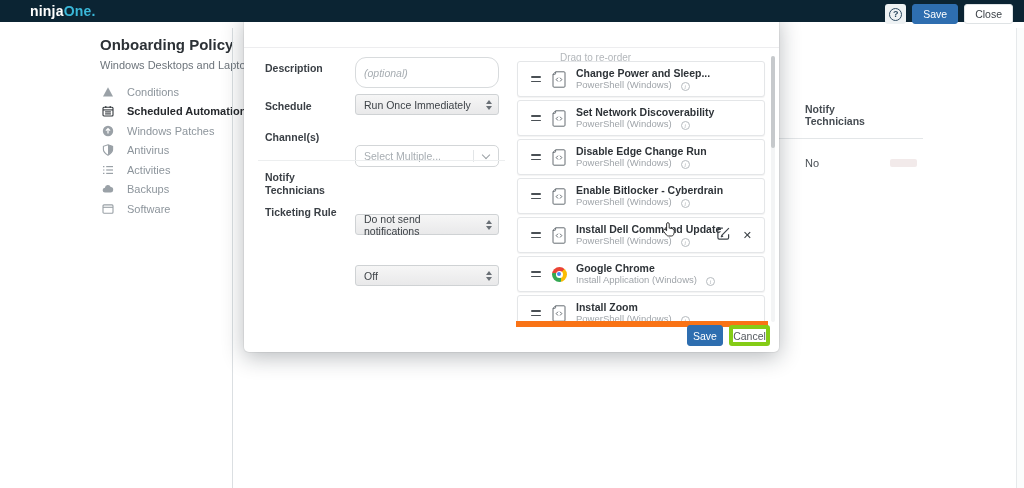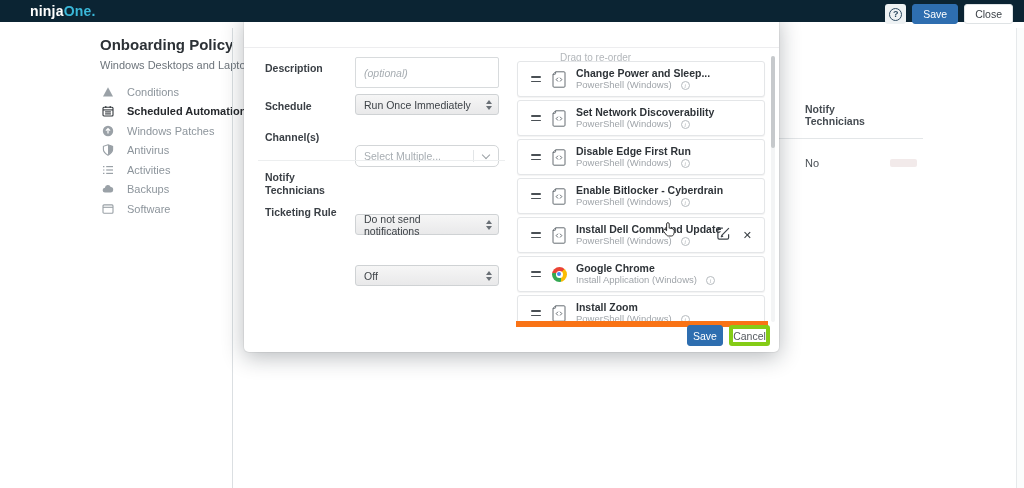--- a/index.html
+++ b/index.html
@@ -39,21 +39,21 @@
 
   
   .modal { position:absolute; left:244px; top:14px; width:535px; height:338px; background:#fff; border-radius:5px;
            box-shadow:0 5px 22px rgba(15,25,35,.30), 0 0 0 1px rgba(0,0,0,.05); z-index:30; }
   .modal-title { position:absolute; left:0; right:0; top:11px; text-align:center; font-size:12px; font-weight:bold; color:#2e3338; }
   .modal-hline { position:absolute; left:0; right:0; top:33px; height:1px; background:#ededef; }
 
   .f-label { position:absolute; left:21px; width:84px; font-size:10.5px; font-weight:bold; color:#3b4046; line-height:13px; }
   .f-control { position:absolute; left:111px; width:144px; }
 
-  .txtarea { height:31px; border:1px solid #d8dbdd; border-radius:2px; background:#fff; padding:5px 8px; cursor:text; }
+  .txtarea { height:31px; border:1px solid #d8dbdd; border-radius:11px; background:#fff; padding:5px 8px; cursor:text; }
   .placeholder { font-size:10.5px; font-style:italic; color:#a7adb2; }
 
   .select { height:21px; border:1px solid #cfd2d4; border-radius:3px; background:linear-gradient(#f6f6f6,#e9e9ea);
             display:flex; align-items:center; padding:0 20px 0 8px; font-size:10.5px; color:#3e4348; position:relative; cursor:pointer; }
   .stepper { position:absolute; right:6px; top:50%; transform:translateY(-50%); display:flex; flex-direction:column; gap:2px; align-items:center; }
   .tri-up { width:0; height:0; border-left:3.5px solid transparent; border-right:3.5px solid transparent; border-bottom:4px solid #6a7076; }
   .tri-dn { width:0; height:0; border-left:3.5px solid transparent; border-right:3.5px solid transparent; border-top:4px solid #6a7076; }
 
   .multisel { height:22px; border:1px solid #d3d6d8; border-radius:5px; background:#fff; display:flex; align-items:center;
               padding:0 12px 0 8px; position:relative; cursor:pointer; }
@@ -68,21 +68,21 @@
   .card { width:248px; height:36px; margin:0 0 3px 1px; background:#fff; border:1px solid #e4e6e8; border-radius:3px;
           box-shadow:0 1px 1px rgba(0,0,0,.05); display:flex; align-items:center; position:relative; cursor:grab; }
   .drag-handle { width:10px; margin-left:13px; display:flex; flex-direction:column; gap:3px; cursor:grab; }
   .drag-handle span { display:block; height:1.5px; background:#4a5055; border-radius:1px; }
   .card-icon { width:18px; margin-left:9px; display:flex; align-items:center; justify-content:center; }
   .chrome-ball { width:15px; height:15px; border-radius:50%; background:conic-gradient(from 45deg,#fbbc05 0 120deg,#34a853 120deg 240deg,#ea4335 240deg 360deg); position:relative; }
   .chrome-ball::before { content:""; position:absolute; left:4px; top:4px; width:7px; height:7px; background:#fff; border-radius:50%; }
   .chrome-ball::after { content:""; position:absolute; left:5.2px; top:5.2px; width:4.6px; height:4.6px; background:#4285f4; border-radius:50%; }
   .card-text { margin-left:8px; }
   .card-title { font-size:10.5px; font-weight:bold; color:#2e3338; line-height:12px; white-space:nowrap; }
-  .card-sub { font-size:9.5px; color:#a0a5aa; line-height:12px; display:flex; align-items:center; gap:9px; white-space:nowrap; }
+  .card-sub { font-size:9.5px; color:#a0a5aa; line-height:12px; display:flex; align-items:flex-end; gap:9px; white-space:nowrap; }
   .info-icon { width:9px; height:9px; border:1px solid #b6bbbf; border-radius:50%; color:#b6bbbf; font-size:6.5px; line-height:8px; text-align:center; font-style:italic; font-family:"Liberation Serif",serif; cursor:pointer; }
   .card-actions { position:absolute; right:12px; top:0; bottom:0; display:flex; align-items:center; gap:13px; }
   .act-x { font-size:11px; color:#3a4045; cursor:pointer; line-height:11px; }
 
   .scrollbar { position:absolute; left:527px; top:42px; width:4px; height:266px; background:#f3f4f5; border-radius:2px; }
   .scroll-thumb { position:absolute; left:0; top:0; width:4px; height:92px; background:#c6c9cc; border-radius:2px; cursor:pointer; }
 
   
   .m-btn { position:absolute; height:21px; border-radius:3px; font-size:10.5px; display:flex; align-items:center; justify-content:center; cursor:pointer; }
   .m-save { left:443px; top:311px; width:36px; background:#2e6eb0; border:1px solid #2e6eb0; color:#fff; }
@@ -279,21 +279,21 @@
           <span></span>
         </span>
     <span class="card-icon">
           <svg width="14" height="17" viewBox="0 0 14 17" fill="none" stroke="#666d73" stroke-width="1">
             <path d="M3.6 .8 H12 a1 1 0 0 1 1 1 V15.2 a1 1 0 0 1 -1 1 H2 a1 1 0 0 1 -1 -1 V3.4 Z"></path>
             <path d="M3.6 .8 V2.4 a1 1 0 0 1 -1 1 H1"></path>
             <path d="M5.7 7 L4.2 8.6 L5.7 10.2 M8.3 7 L9.8 8.6 L8.3 10.2" stroke-linecap="round" stroke-linejoin="round"></path>
           </svg>
         </span>
     <span class="card-text">
-      <span class="card-title" style="display:block">Disable Edge First Run</span>
+      <span class="card-title" style="display:block">Disable Edge Change Run</span>
       <span class="card-sub">
         <span>PowerShell (Windows)</span>
         <span class="info-icon">i</span>
       </span>
     </span>
   </div>
       <div class="card">
     <span class="drag-handle">
           <span></span>
           <span></span>

